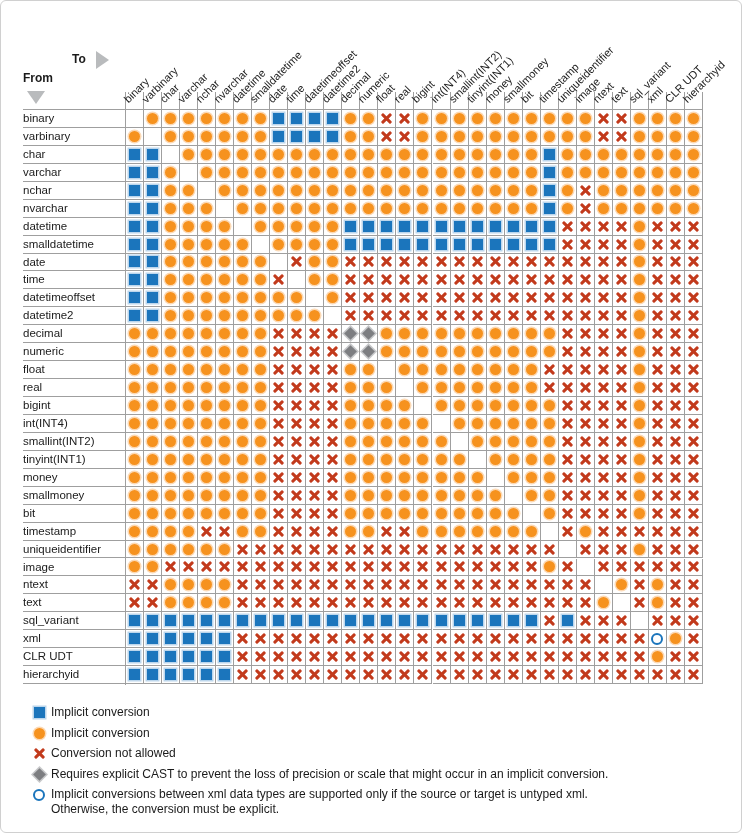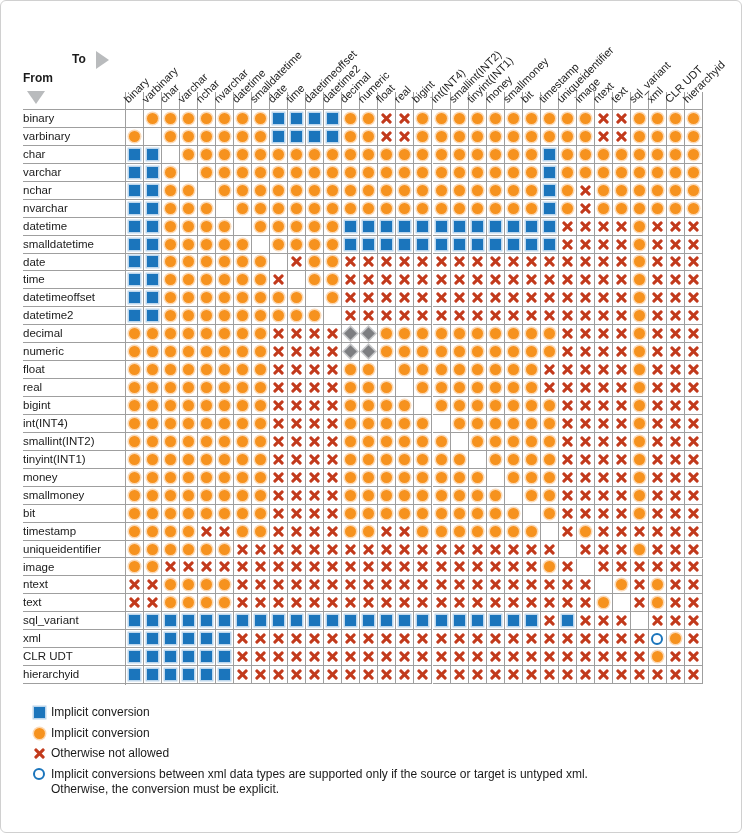--- a/index.html
+++ b/index.html
@@ -3174,21 +3174,27 @@
       <div class="leg-item">
         <div class="leg-icon">
           <div class="sym-ci"></div>
         </div>
         <div class="leg-text">Implicit conversion</div>
       </div>
       <div class="leg-item">
         <div class="leg-icon">
           <div class="sym-x"></div>
         </div>
-        <div class="leg-text">Otherwise not allowed</div>
+        <div class="leg-text">Conversion not allowed</div>
+      </div>
+      <div class="leg-item">
+        <div class="leg-icon">
+          <div class="sym-di"></div>
+        </div>
+        <div class="leg-text">Requires explicit CAST to prevent the loss of precision or scale that might occur in an implicit conversion.</div>
       </div>
       <div class="leg-item">
         <div class="leg-icon">
           <div class="sym-oc"></div>
         </div>
         <div class="leg-text">Implicit conversions between xml data types are supported only if the source or target is untyped xml.<br>Otherwise, the conversion must be explicit.</div>
       </div>
     </div>
 </div>
 

